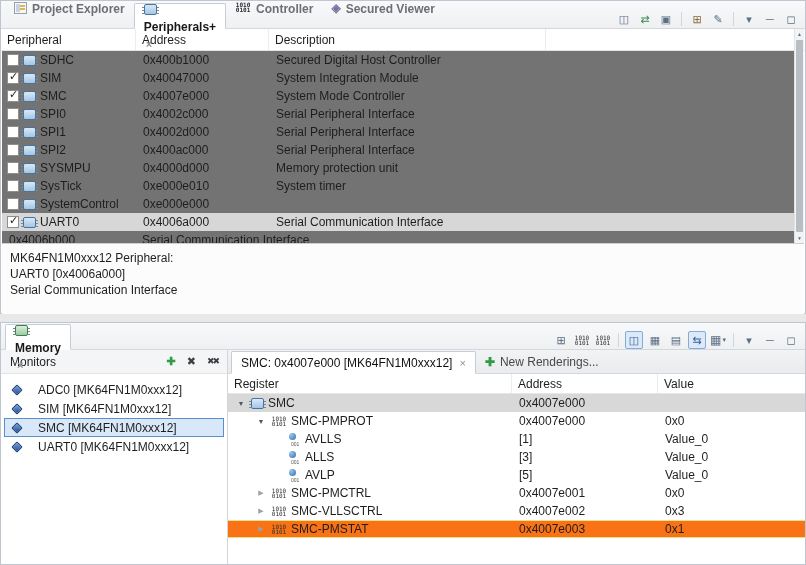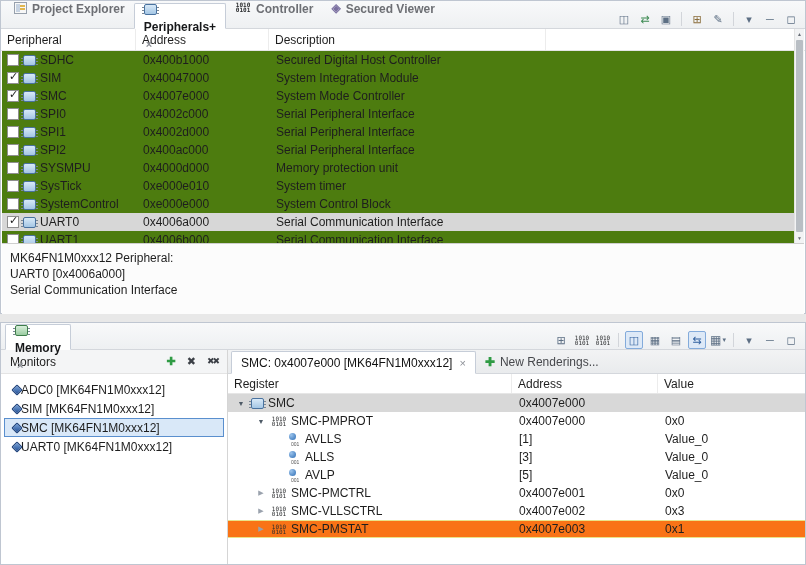--- a/index.html
+++ b/index.html
@@ -55,21 +55,21 @@
   .diamond { width:8px; height:8px; flex:none; background:linear-gradient(135deg,#7aa4da,#234f94); border:1px solid #1c3f78; transform:rotate(45deg); border-radius:1px; margin-left:2px; }
 
   .cb { width:12px; height:12px; border:1px solid #8f8f8f; background:#fff; position:relative; flex:none; }
   .cb.checked::before { content:"✓"; position:absolute; left:1px; top:-3px; font-size:11px; color:#1b1b1b; }
 
   
   .ptable-head { display:flex; height:22px; border-bottom:1px solid #e4e4e4; background:#fff; }
   .ph { padding:4px 0 0 6px; border-right:1px solid #ececec; overflow:hidden; white-space:nowrap; }
   .ph-name{ width:135px; } .ph-addr{ width:133px; } .ph-desc{ width:277px; } .ph-rest{ flex:1; border-right:none; }
 
-  .prows { position:absolute; top:50px; left:1px; right:11px; height:192px; overflow:hidden; background:#4d7c0f; }
+  .prows { position:absolute; top:50px; left:1px; right:11px; height:192px; overflow:hidden; background:#737373; }
   .prow { display:flex; align-items:center; height:18px; white-space:nowrap; }
   .prow.selected { background:#d7d7d7; }
   .pc-name { width:134px; display:flex; align-items:center; gap:4px; padding-left:5px; overflow:hidden; }
   .pc-addr { width:133px; padding-left:7px; }
   .pc-desc { flex:1; padding-left:7px; overflow:hidden; }
 
   .vscroll { position:absolute; top:28px; right:1px; width:10px; height:214px; background:#f2f3f4; border-left:1px solid #e3e3e3; }
   .vs-btn { height:10px; display:flex; align-items:center; justify-content:center; font-size:5px; color:#6a6f77; }
   .vs-btn.down { position:absolute; bottom:0; left:0; right:0; }
   .vs-thumb { position:absolute; top:11px; bottom:11px; left:1px; right:1px; background:#b9bec4; border-radius:1px; }
@@ -79,21 +79,21 @@
   
   .membody { flex:1; display:flex; min-height:0; }
   .monitors { width:227px; border-right:1px solid #d5d5d5; display:flex; flex-direction:column; }
   .mon-head { height:24px; flex:none; display:flex; align-items:center; padding:0 9px; background:#f4f5f6; border-bottom:1px solid #e4e4e4; }
   .mon-tools { margin-left:auto; display:flex; align-items:center; gap:11px; }
   .mi { font-size:11px; line-height:11px; }
   .mi-add { color:#2f9b44; font-weight:bold; }
   .mi-remove { color:#3b3f46; }
   .mi-removeall { color:#3b3f46; font-size:9px; letter-spacing:-2px; }
   .mon-list { flex:1; background:#fff; padding-top:6px; }
-  .mitem { display:flex; align-items:center; gap:0; height:19px; margin:0 3px; padding:0 6px; border:1px solid transparent; white-space:nowrap; }
+  .mitem { display:flex; align-items:center; gap:17px; height:19px; margin:0 3px; padding:0 6px; border:1px solid transparent; white-space:nowrap; }
   .mitem.selected { background:#d9e8f8; border-color:#5a8fce; }
 
   .renderings { flex:1; display:flex; flex-direction:column; min-width:0; }
   .rtabbar { height:24px; flex:none; background:linear-gradient(#f2f3f4,#e9ebed); border-bottom:1px solid #d4d7dc; display:flex; align-items:flex-end; padding-left:3px; }
   .rtab { height:23px; display:flex; align-items:center; gap:5px; padding:0 9px; color:#46484c; white-space:nowrap; }
   .rtab.active { background:#fff; border:1px solid #c6cdd8; border-bottom:1px solid #fff; margin-bottom:-1px; border-radius:2px 2px 0 0; color:#111; }
   .addglyph { color:#2f9b44; font-weight:bold; font-size:12px; }
 
   .rtable { flex:1; background:#fff; overflow:hidden; }
   .rthead { display:flex; height:20px; border-bottom:1px solid #e6e6e6; }
@@ -236,39 +236,33 @@
         <div class="pc-desc">System timer</div>
       </div>
 
       <div class="prow">
         <div class="pc-name">
           <span class="cb"></span>
           <span class="chip"></span>
           <span>SystemControl</span>
         </div>
         <div class="pc-addr">0xe000e000</div>
-        <div class="pc-desc">System Control Block</div>
       </div>
 
       <div class="prow selected">
         <div class="pc-name">
           <span class="cb checked"></span>
           <span class="chip"></span>
           <span>UART0</span>
         </div>
         <div class="pc-addr">0x4006a000</div>
         <div class="pc-desc">Serial Communication Interface</div>
       </div>
 
       <div class="prow">
-        <div class="pc-name">
-          <span class="cb"></span>
-          <span class="chip"></span>
-          <span>UART1</span>
-        </div>
         <div class="pc-addr">0x4006b000</div>
         <div class="pc-desc">Serial Communication Interface</div>
       </div>
 
     </div>
 
     <div class="vscroll">
       <div class="vs-btn">▲</div>
       <div class="vs-thumb"></div>
       <div class="vs-btn down">▼</div>

